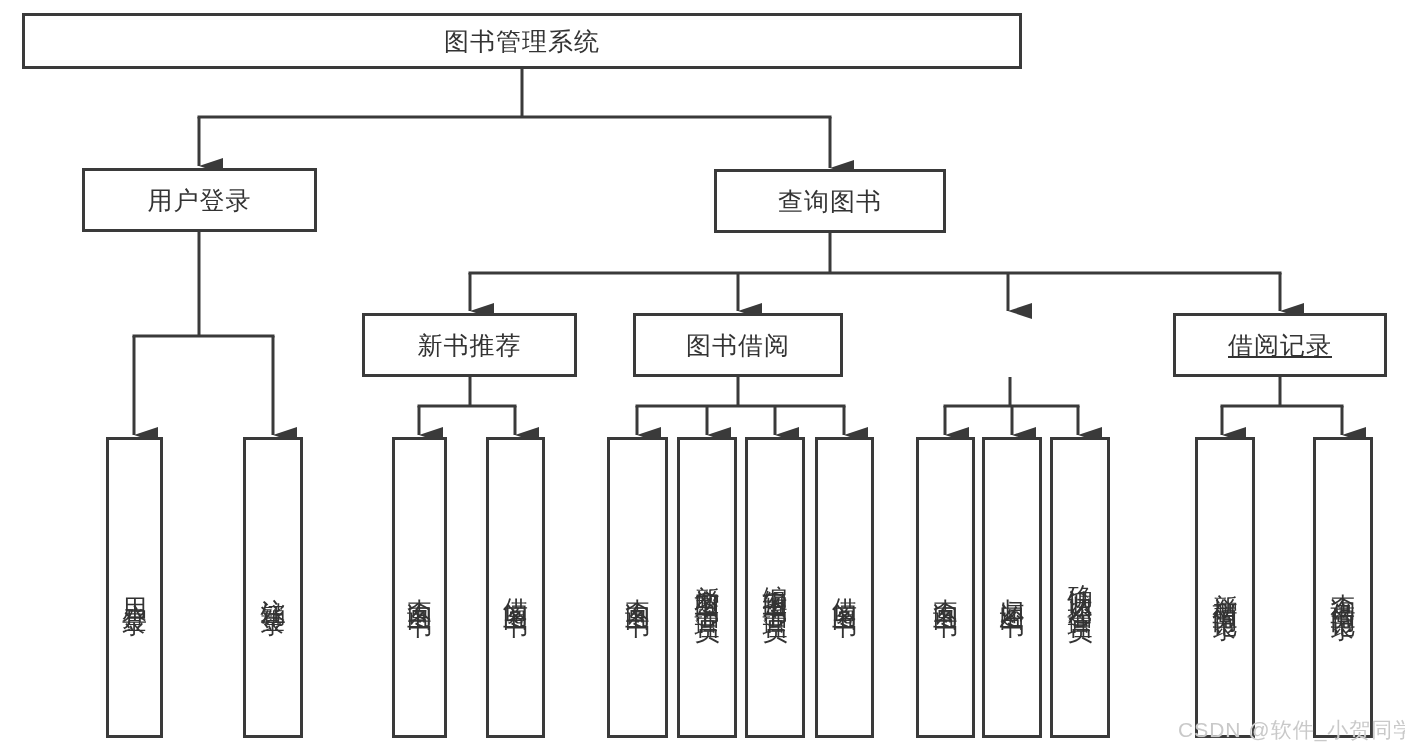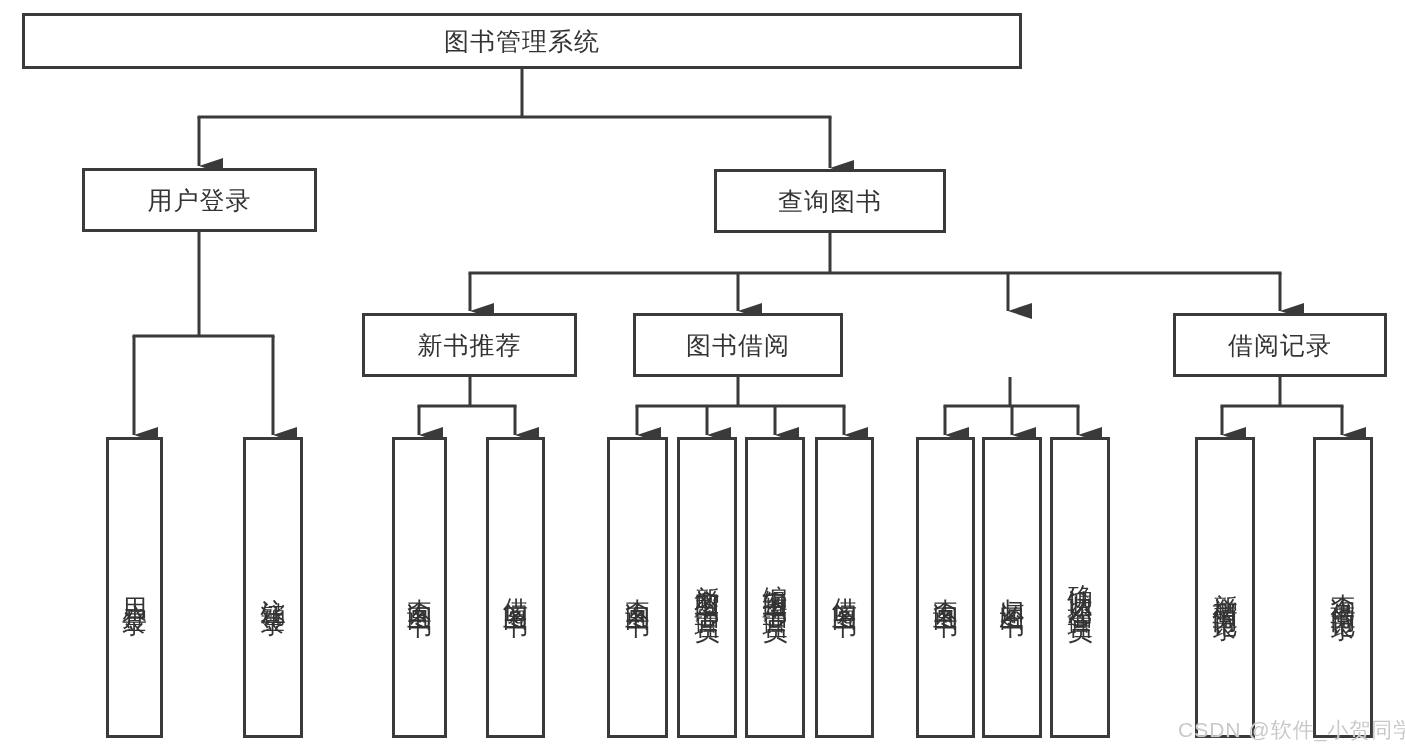--- a/index.html
+++ b/index.html
@@ -111,21 +111,21 @@
     </g>
   </svg>
 
   <div class="hnode" style="left:22px;top:13px;width:1000px;height:56px;">图书管理系统</div>
 
   <div class="hnode" style="left:82px;top:168px;width:235px;height:64px;">用户登录</div>
   <div class="hnode" style="left:714px;top:169px;width:232px;height:64px;">查询图书</div>
 
   <div class="hnode" style="left:362px;top:313px;width:215px;height:64px;">新书推荐</div>
   <div class="hnode" style="left:633px;top:313px;width:210px;height:64px;">图书借阅</div>
-  <div class="hnode" style="left:1173px;top:313px;width:214px;height:64px;">借阅记录</div>
+  <div class="hnode" style="left:1173px;top:313px;width:214px;height:64px;text-decoration:underline;">借阅记录</div>
 
   <div class="vnode" style="left:106px;width:57px;">
     <span class="vtext">用户登录</span>
   </div>
   <div class="vnode" style="left:243px;width:60px;">
     <span class="vtext">注销登录</span>
   </div>
 
   <div class="vnode" style="left:392px;width:55px;">
     <span class="vtext">查询图书</span>

